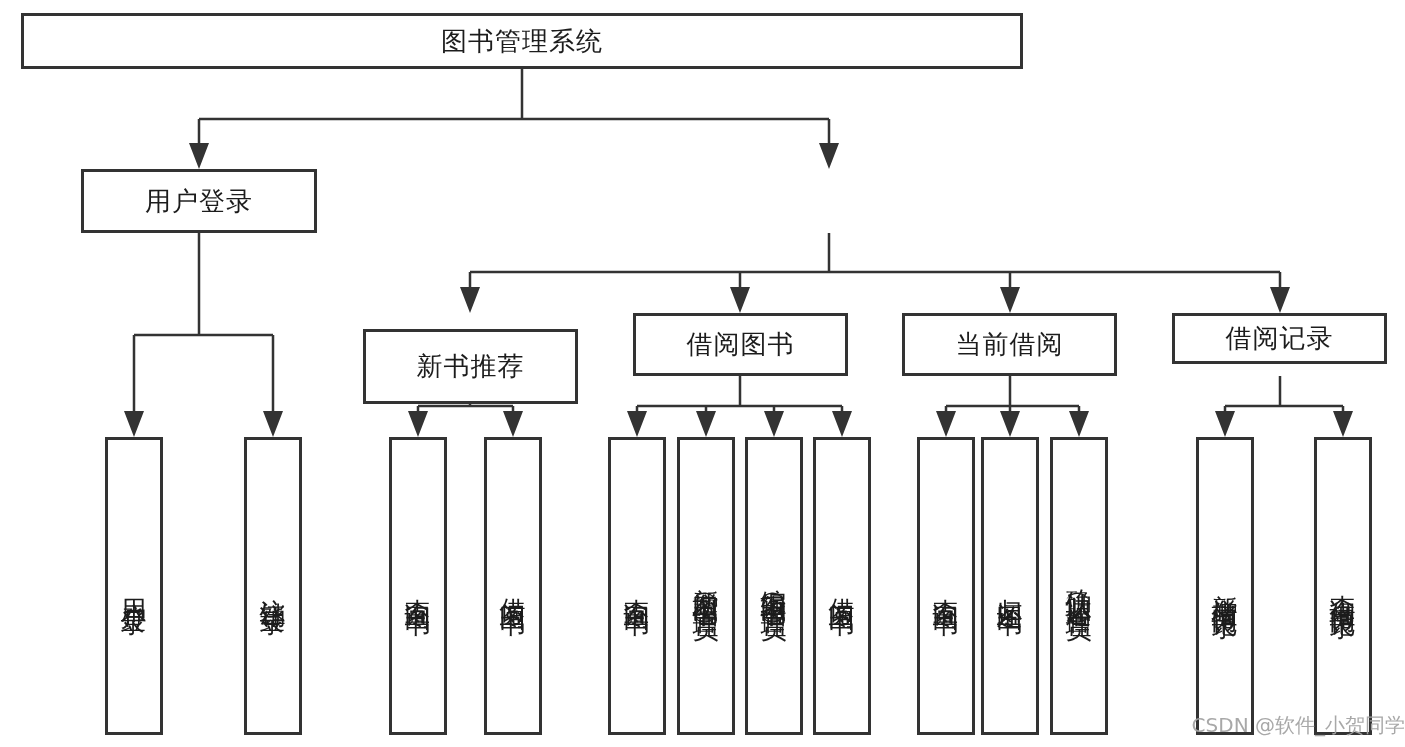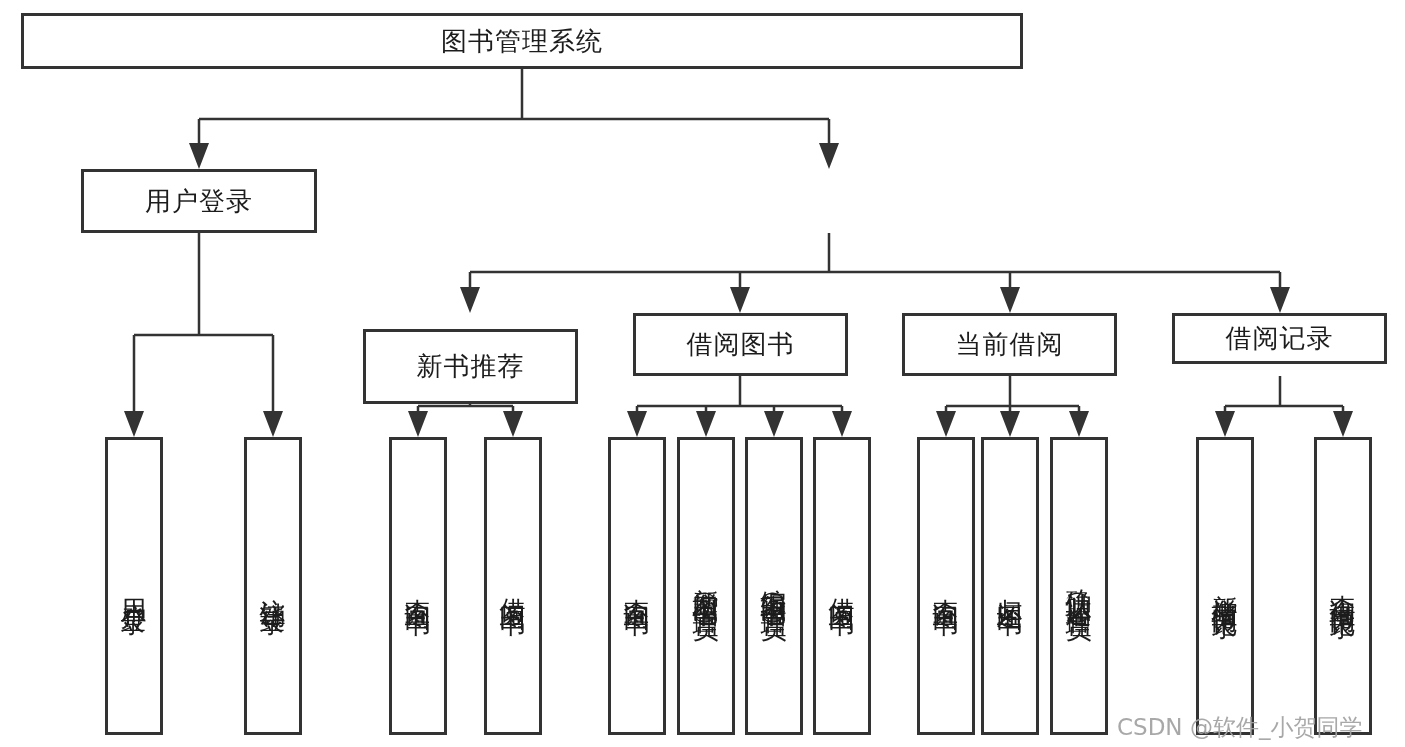--- a/index.html
+++ b/index.html
@@ -16,22 +16,22 @@
     display:flex; align-items:center; justify-content:center;
     color:#1c1c1c; z-index:2;
   }
   .h-node { font-size:26px; letter-spacing:1px; white-space:nowrap; }
   .v-node {
     writing-mode:vertical-rl; text-orientation:mixed;
     font-size:26px; letter-spacing:4px; line-height:1;
   }
   .watermark {
     position:absolute; z-index:5;
-    left:1117px; top:712px; width:217px;
-    font-size:23px; color:rgba(163,163,163,0.95);
+    left:1188px; top:712px; width:217px;
+    font-size:20px; color:rgba(163,163,163,0.95);
     white-space:nowrap; text-align:right;
   }
 </style>
 </head>
 <body>
 
 <div id="diagram">
 
   <svg class="connectors" width="1405" height="747" viewBox="0 0 1405 747">
 

